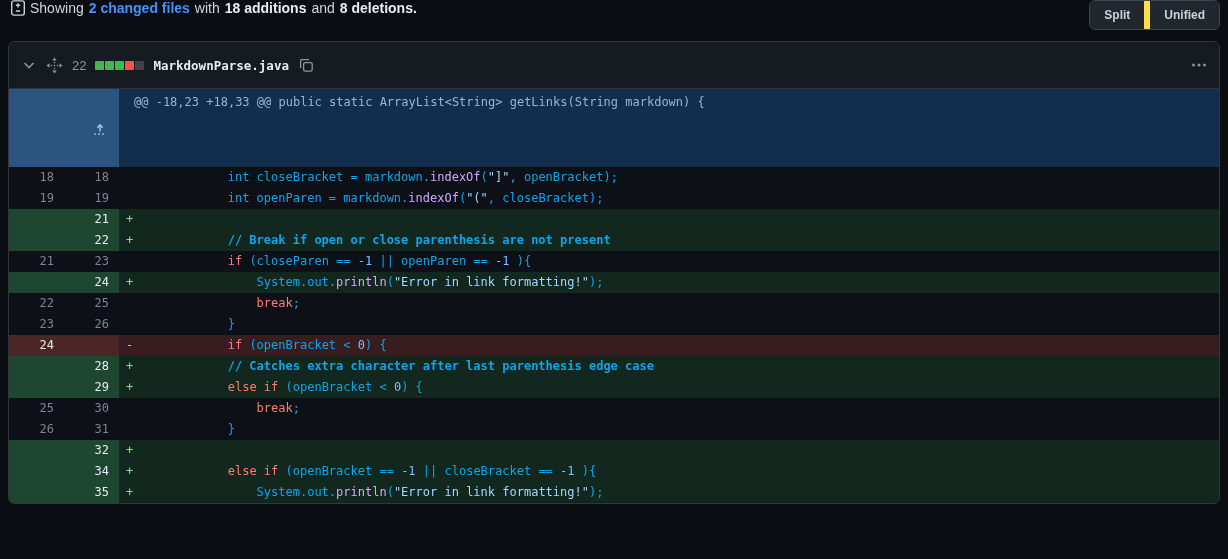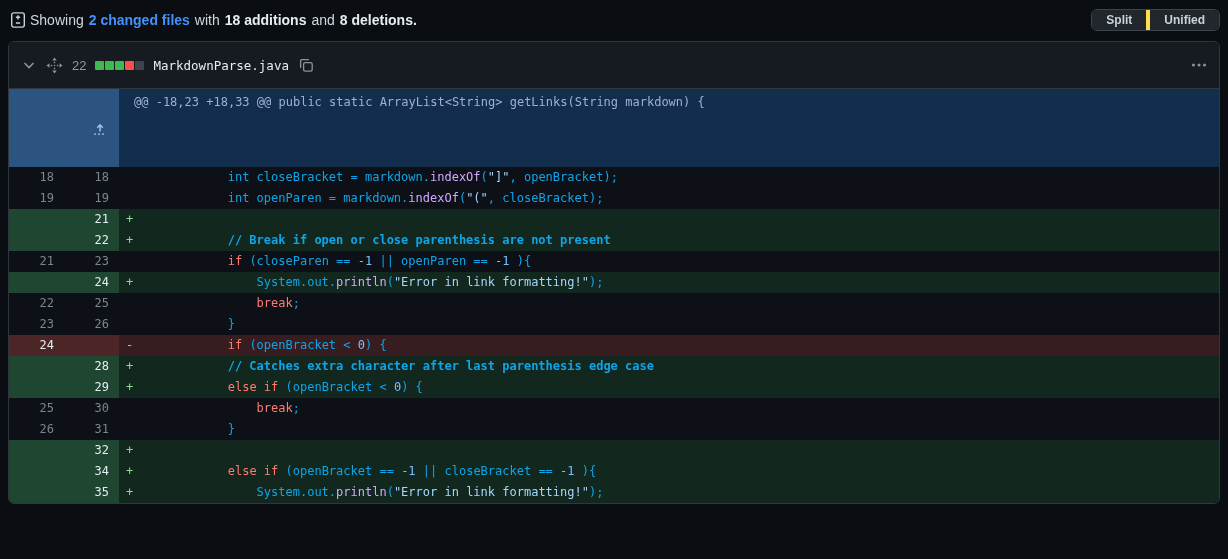--- a/index.html
+++ b/index.html
@@ -1,47 +1,47 @@
 <!DOCTYPE html>
 <html><head>
 <meta charset="utf-8">
 <style>
   * { margin:0; padding:0; box-sizing:border-box; }
   html,body { width:1228px; height:559px; overflow:hidden; }
   body { background:#0a0d12; font-family:"Liberation Sans",sans-serif; }
 
   
-  .topbar { display:flex; align-items:center; height:40px; padding:0 8px 0 10px;
+  .topbar { display:flex; align-items:flex-start; height:40px; padding:0 8px 0 10px;
             color:#d1d7e0; font-size:14px; }
   .topbar .ico { display:inline-flex; margin-right:4px; }
   .tok { margin-right:5px; }
   .tok.bold { font-weight:700; color:#e6edf3; }
   .tok.link { font-weight:700; color:#4493f8; cursor:pointer; text-decoration:none; }
   .seg { margin-left:auto; display:flex; border:1px solid #3d444d; border-radius:6px;
          overflow:hidden; }
   .seg button { background:#22272e; color:#c9d1d9; font-weight:600; font-size:12px;
-                padding:0 14px; height:20px; border:none; cursor:pointer;
+                padding:0 14px; height:28px; border:none; cursor:pointer;
                 font-family:"Liberation Sans",sans-serif; }
-  .seg button + button { border-left:4px solid #fde047; }
+  .seg button + button { border-left:6px solid #fde047; }
 
   
   .file-card { margin:1px 8px 0; border:1px solid #30363d; border-radius:6px;
                overflow:hidden; background:#0d1117; }
   .file-header { display:flex; align-items:center; height:47px; padding:0 12px;
                  background:#161b22; border-bottom:1px solid #30363d; gap:9px; }
   .file-header .btn { display:inline-flex; align-items:center; cursor:pointer;
                       background:none; border:none; padding:0; }
   .changes-count { color:#9198a1; font-size:13px; }
   .diffstat { display:inline-flex; gap:1px; }
   .sq { width:9px; height:9px; display:inline-block; border-radius:1px; }
   .sq.add { background:#3fb950; }
   .sq.del { background:#f85149; }
   .sq.neutral { background:#3d444d; }
   .fname { font-family:"DejaVu Sans Mono",monospace; font-size:12.5px; color:#e6edf3;
-           cursor:pointer; }
+           cursor:pointer;font-weight:bold; }
   .kebab { margin-left:auto; cursor:pointer; display:inline-flex; }
 
   
   table.diff { width:100%; border-collapse:collapse; table-layout:fixed;
                font-family:"DejaVu Sans Mono",monospace; font-size:12px; }
   col.c-old, col.c-new { width:55px; }
   col.c-sign { width:22px; }
   td { height:21px; line-height:21px; padding:0; vertical-align:top;
        white-space:pre; overflow:hidden; }
   td.num { text-align:right; padding-right:10px; color:#7d8590; cursor:pointer;

